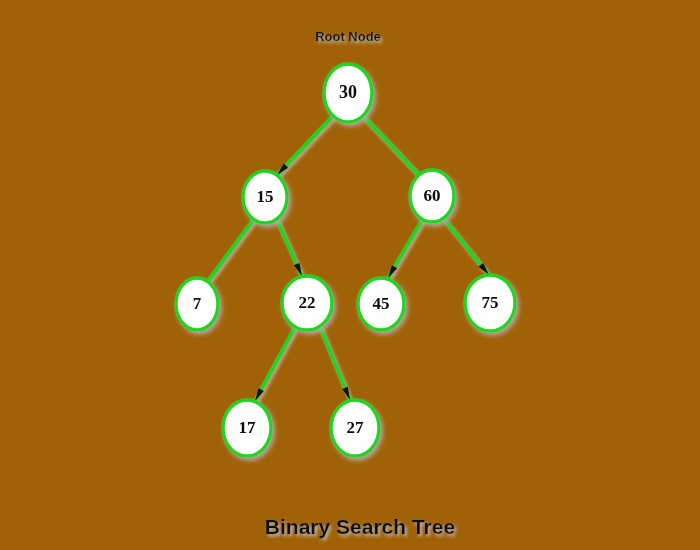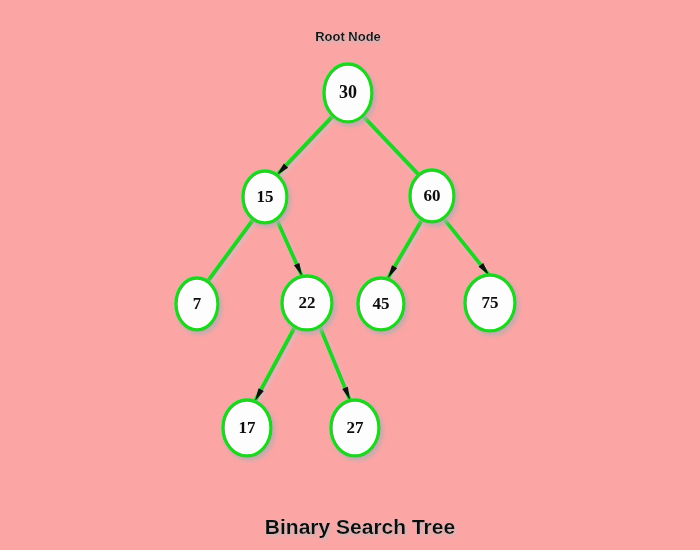--- a/index.html
+++ b/index.html
@@ -4,21 +4,21 @@
 <style>
   html, body {
     margin: 0;
     padding: 0;
     background: #ffffff;
   }
   #canvas {
     position: relative;
     width: 700px;
     height: 550px;
-    background: #fca5a5;
+    background: #a16207;
     overflow: hidden;
     font-family: "Liberation Sans", sans-serif;
   }
   #tree-svg {
     position: absolute;
     left: 0;
     top: 0;
     width: 700px;
     height: 550px;
   }

